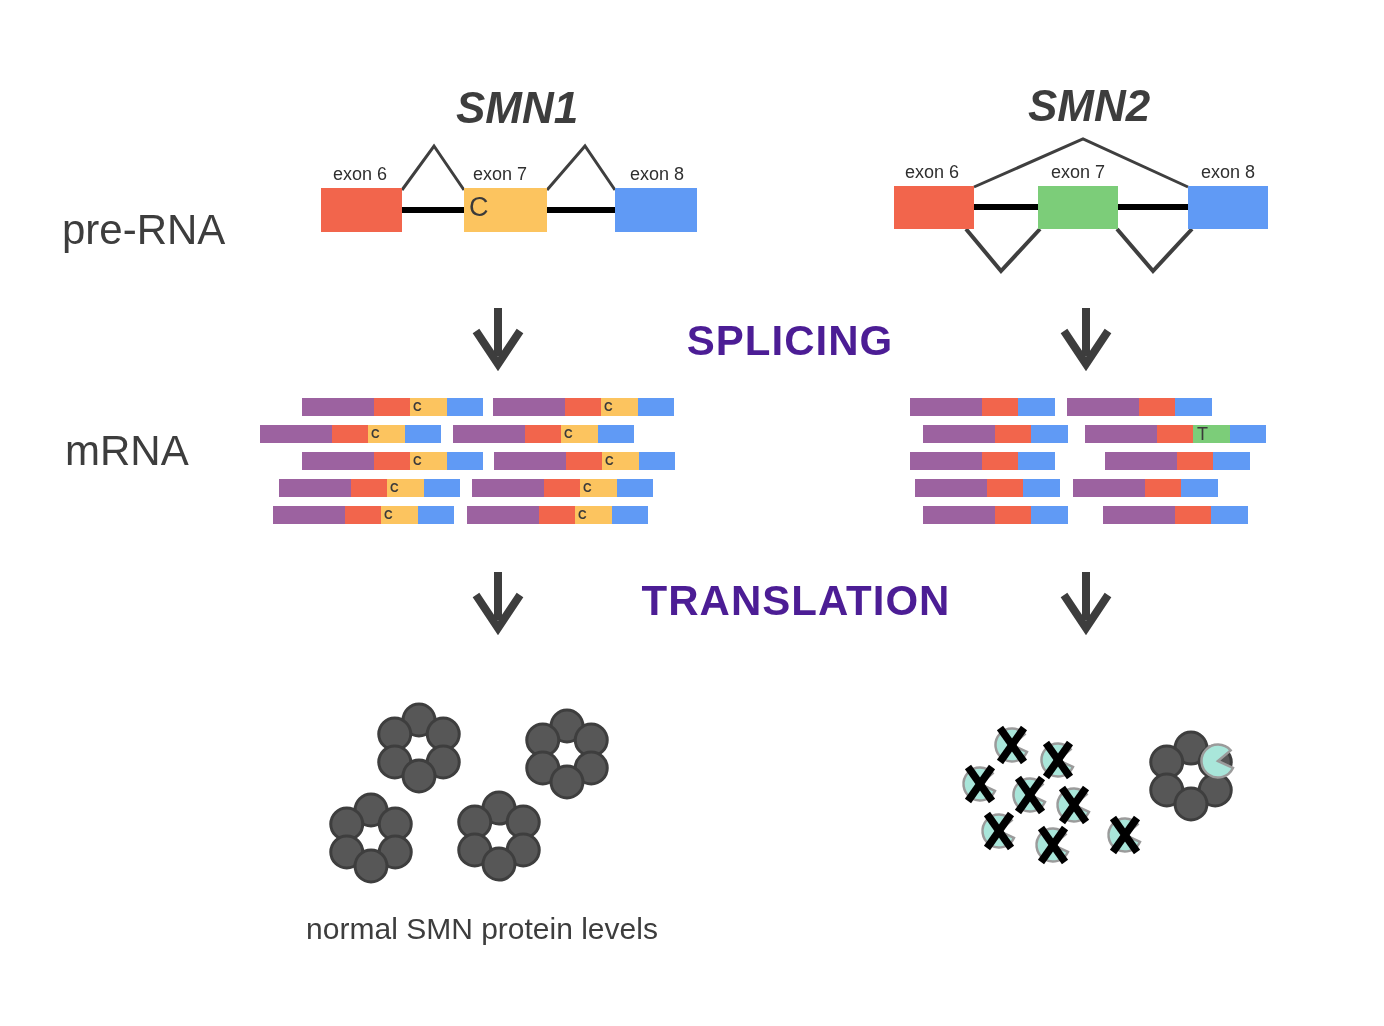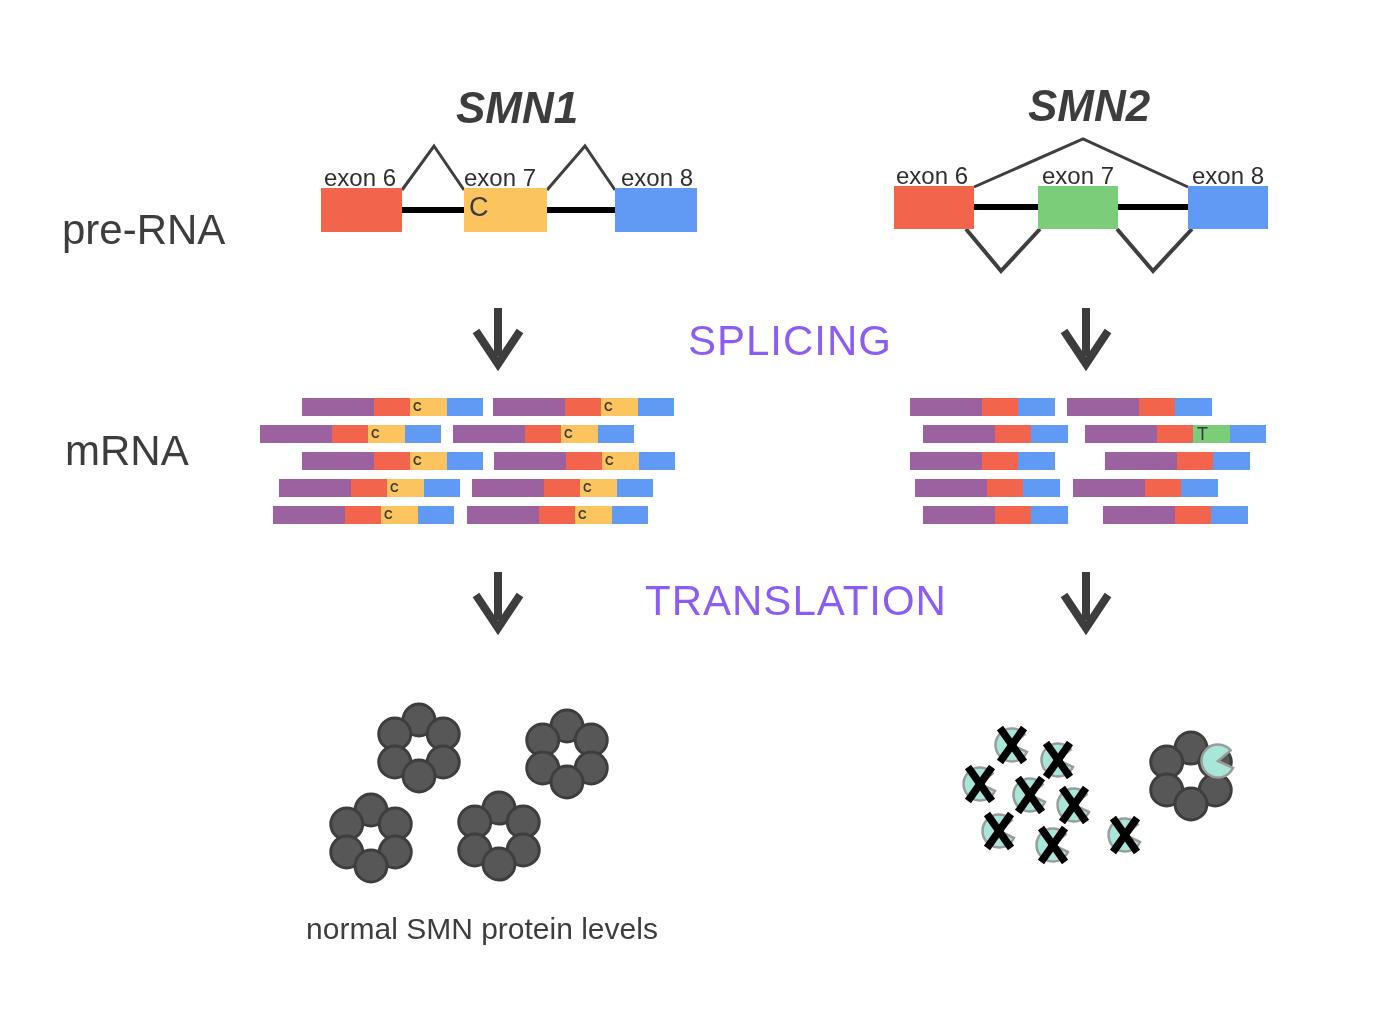--- a/index.html
+++ b/index.html
@@ -3,24 +3,24 @@
 <meta charset="utf-8">
 <style>
   html,body{margin:0;padding:0;background:#ffffff;}
   .canvas{
     position:relative;width:1384px;height:1026px;background:#ffffff;
     font-family:"Liberation Sans", sans-serif;overflow:hidden;color:#3d3d3d;
   }
   .abs{position:absolute;}
   .row-label{font-size:42px;color:#3d3d3d;white-space:nowrap;}
   .gene-title{font-size:44px;font-weight:bold;font-style:italic;color:#3d3d3d;transform:translateX(-50%);white-space:nowrap;}
-  .process-label{font-size:42px;color:#8b5cf6;transform:translateX(-50%);white-space:nowrap;letter-spacing:1px;}
+  .process-label{font-size:42px;color:#4c1d95;transform:translateX(-50%);white-space:nowrap;letter-spacing:1px;font-weight:bold;}
   .caption{font-size:30px;color:#3d3d3d;transform:translateX(-50%);white-space:nowrap;}
   .exon-box{position:absolute;}
-  .exon-label{position:absolute;font-size:24px;color:#2f2f2f;text-align:center;white-space:nowrap;transform:translateX(-50%);}
+  .exon-label{position:absolute;font-size:18px;color:#2f2f2f;text-align:center;white-space:nowrap;transform:translateX(-50%);}
   .exon-base{position:absolute;font-size:27px;color:#3a3a3a;}
   .mrna-bar{position:absolute;display:flex;height:18px;}
   .seg{height:100%;position:relative;}
   .seg .base-c{position:absolute;left:3px;top:1px;font-size:12px;font-weight:bold;color:#3a3a3a;line-height:16px;}
   .seg .base-t{position:absolute;left:4px;top:-1px;font-size:18px;color:#3a3a3a;line-height:20px;}
   svg{position:absolute;left:0;top:0;}
 </style>
 </head>
 <body>
 

